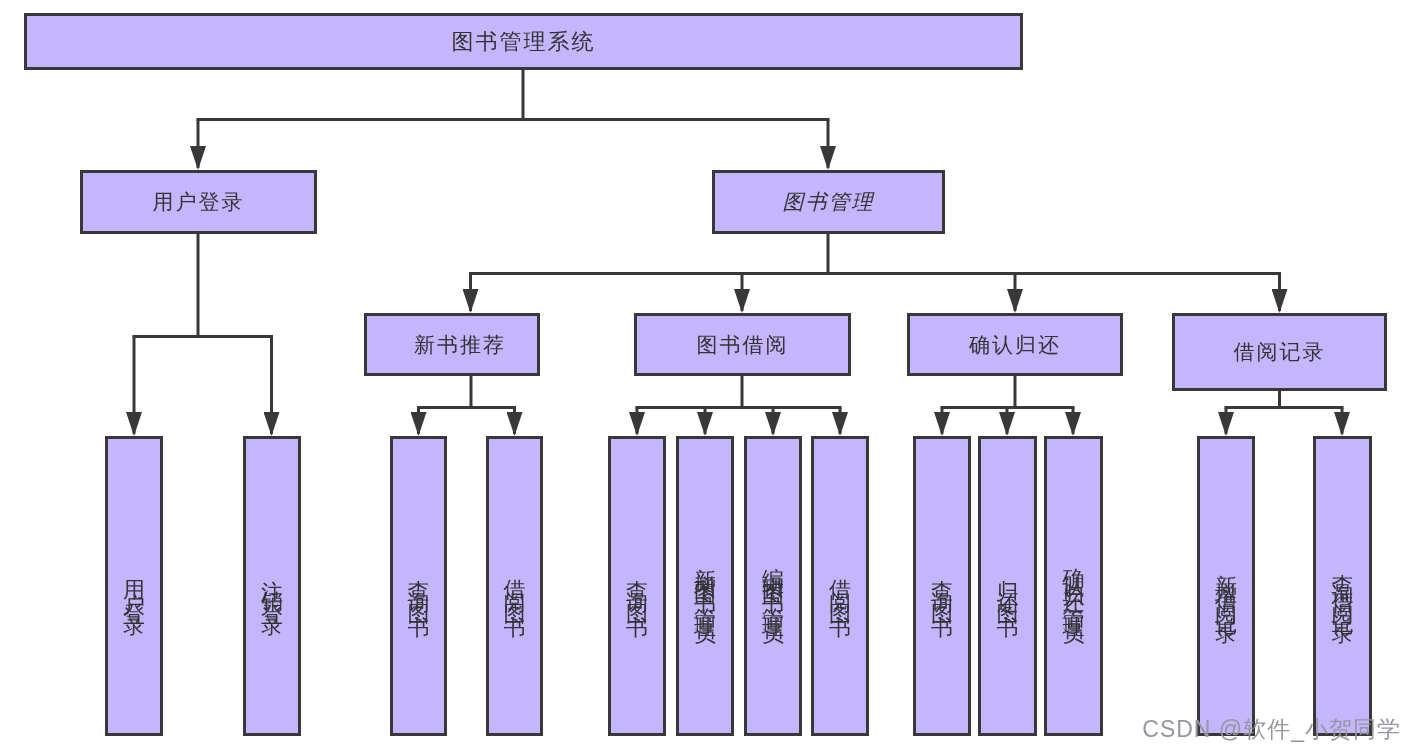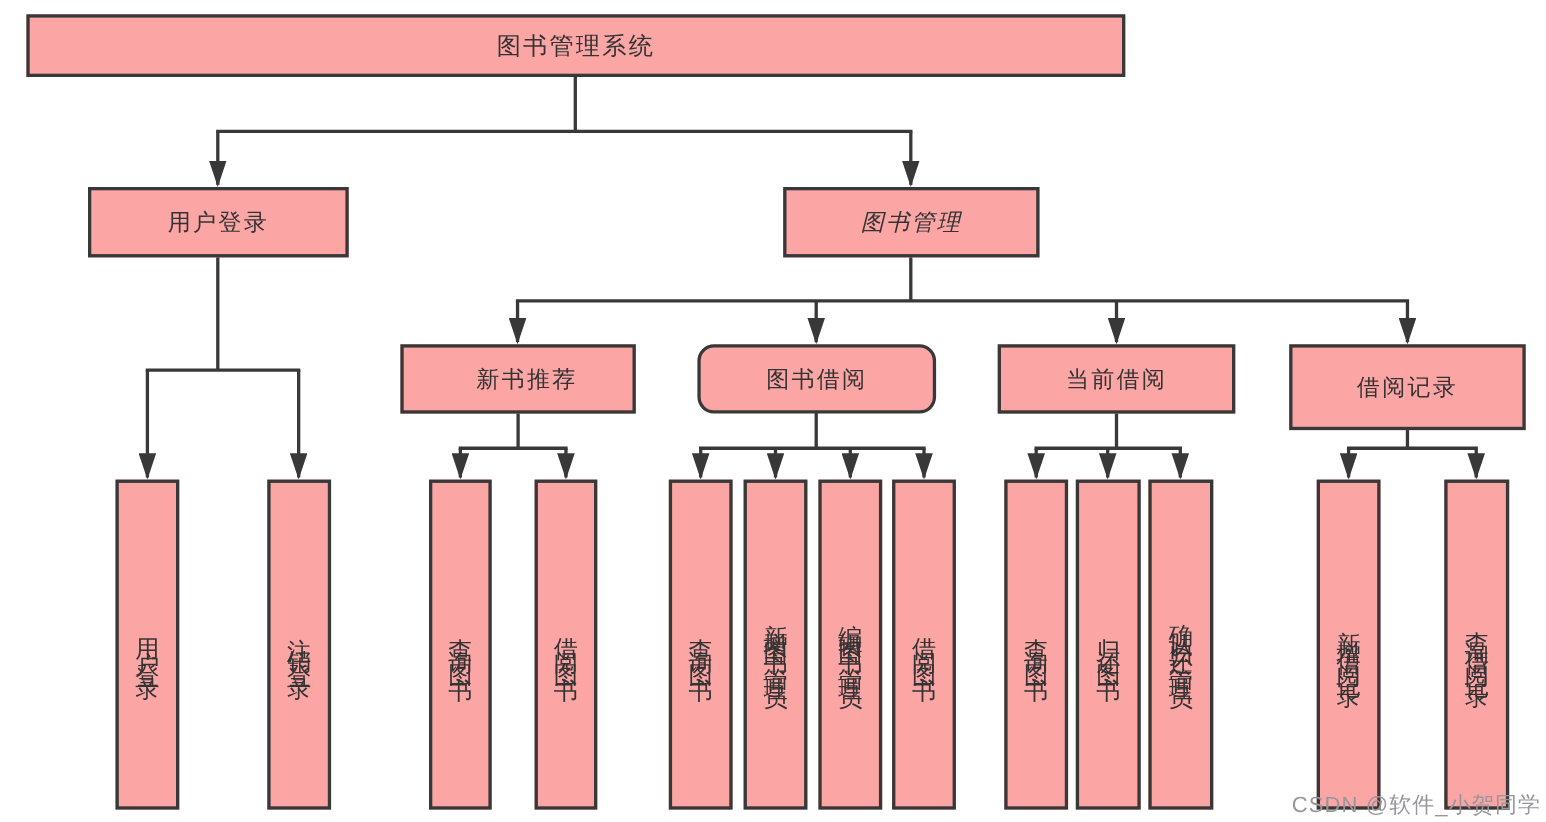--- a/index.html
+++ b/index.html
@@ -13,21 +13,21 @@
   }
   .connectors {
     position: absolute;
     left: 0; top: 0;
     width: 1405px; height: 747px;
   }
   .node {
     position: absolute;
     box-sizing: border-box;
     border: 3px solid #383838;
-    background: #fca5a5;
+    background: #c4b5fd;
     color: #333333;
     display: flex;
     align-items: center;
     justify-content: center;
     text-align: center;
   }
   .h-node {
     font-size: 21px;
     letter-spacing: 2px;
     white-space: nowrap;
@@ -38,21 +38,21 @@
     font-size: 22px;
     line-height: 1;
   }
   .ls4 { letter-spacing: 12px; }
   .ls6 { letter-spacing: 10px; }
   .ls9 { letter-spacing: 8px; }
   .watermark {
     position: absolute;
     right: 4px;
     bottom: 2px;
-    font-size: 20px;
+    font-size: 23px;
     color: #96969c;
     letter-spacing: 1px;
     white-space: nowrap;
     z-index: 5;
   }
 </style>
 </head>
 <body>
 
 <div class="canvas">
@@ -105,23 +105,23 @@
       <path d="M1226,407.5 V434" marker-end="url(#arrow)"></path>
       <path d="M1342,407.5 V434" marker-end="url(#arrow)"></path>
     </g>
   </svg>
 
   <div class="node h-node root-node" style="left:24px; top:13px; width:999px; height:57px;">图书管理系统</div>
 
   <div class="node h-node" style="left:80px; top:170px; width:237px; height:64px;">用户登录</div>
   <div class="node h-node" style="left:712px; top:170px; width:233px; height:64px;font-style:italic;">图书管理</div>
 
-  <div class="node h-node" style="left:364px; top:313px; width:214px; height:63px;padding-left:16px;">新书推荐</div>
-  <div class="node h-node" style="left:634px; top:313px; width:217px; height:63px;border-radius:15px;">图书借阅</div>
-  <div class="node h-node" style="left:907px; top:313px; width:216px; height:63px;">当前借阅</div>
+  <div class="node h-node" style="left:364px; top:313px; width:176px; height:63px;padding-left:16px;">新书推荐</div>
+  <div class="node h-node" style="left:634px; top:313px; width:217px; height:63px;">图书借阅</div>
+  <div class="node h-node" style="left:907px; top:313px; width:216px; height:63px;">确认归还</div>
   <div class="node h-node" style="left:1172px; top:313px; width:215px; height:78px;">借阅记录</div>
 
   <div class="node v-node ls4" style="left:105px; top:436px; width:58px; height:300px;">用户登录</div>
   <div class="node v-node ls4" style="left:243px; top:436px; width:58px; height:300px;">注销登录</div>
   <div class="node v-node ls4" style="left:390px; top:436px; width:57px; height:300px;">查询图书</div>
   <div class="node v-node ls4" style="left:486px; top:436px; width:57px; height:300px;">借阅图书</div>
   <div class="node v-node ls4" style="left:608px; top:436px; width:58px; height:300px;">查询图书</div>
   <div class="node v-node ls9" style="left:676px; top:436px; width:58px; height:300px;">新增图书（管理员）</div>
   <div class="node v-node ls9" style="left:744px; top:436px; width:58px; height:300px;">编辑图书（管理员）</div>
   <div class="node v-node ls4" style="left:811px; top:436px; width:58px; height:300px;">借阅图书</div>

